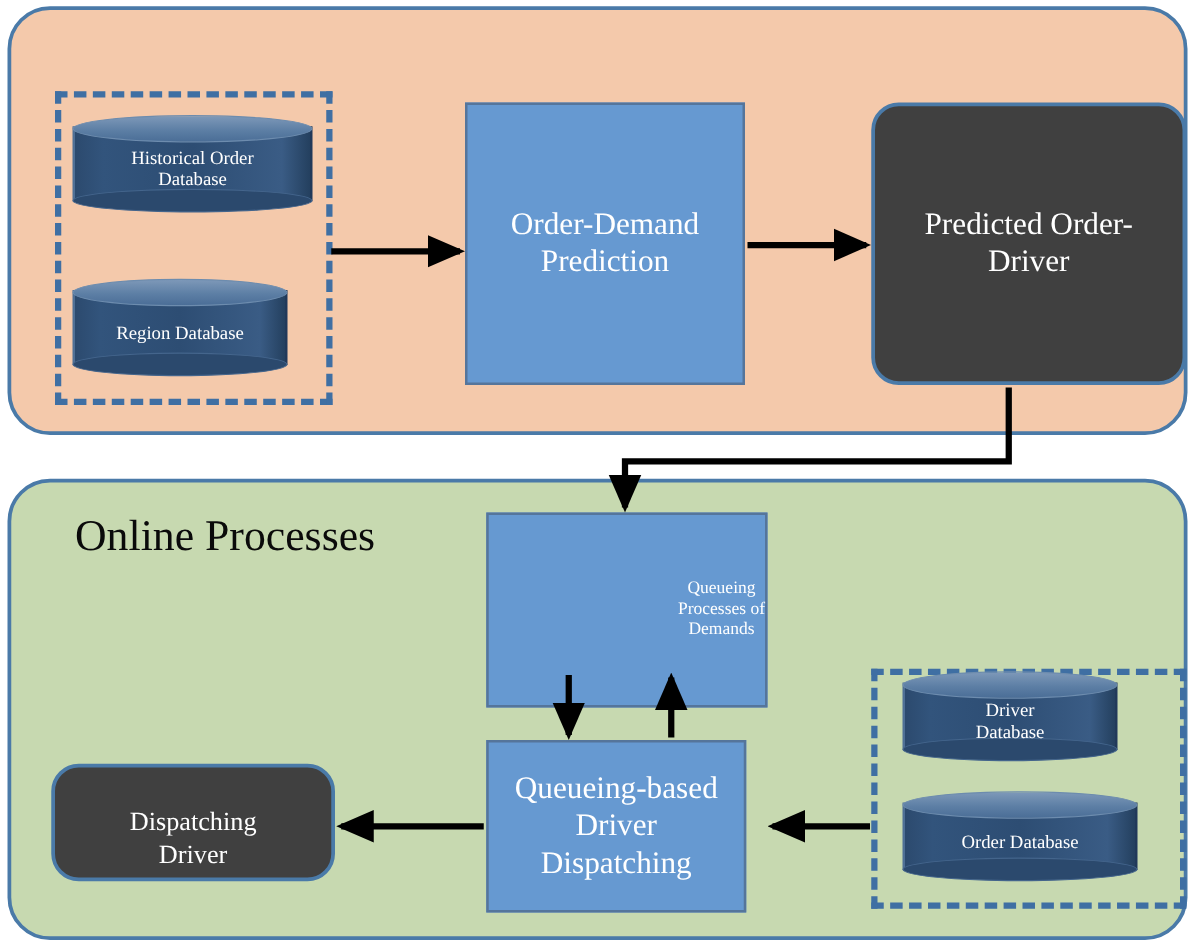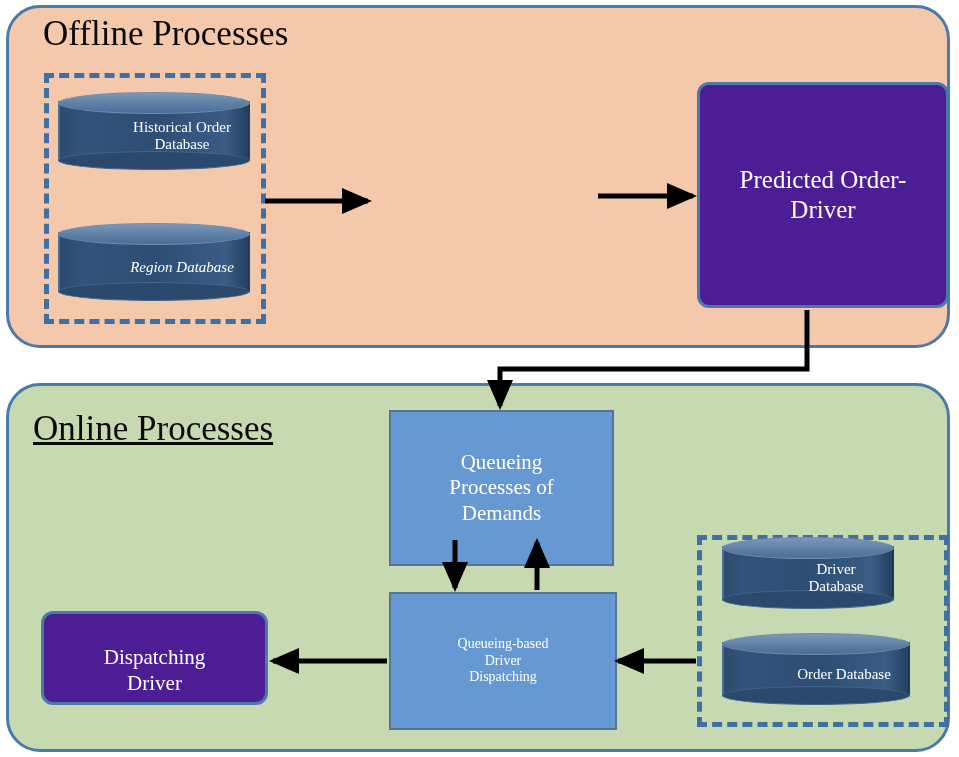--- a/index.html
+++ b/index.html
@@ -39,21 +39,21 @@
   }
   .panel-title {
     position: absolute;
     font-size: 35px;
     color: #0a0a0a;
     font-family: "Liberation Serif", "DejaVu Serif", serif;
     white-space: nowrap;
     line-height: 1;
   }
   #title-offline { left: 43px; top: 16px; }
-  #title-online  { left: 33px; top: 411px; text-decoration: underline; }
+  #title-online  { left: 60px; top: 411px; }
 
   
   .dashed-group {
     position: absolute;
     box-sizing: border-box;
     border: 5px dashed #3f6fa3;
     background: transparent;
   }
   #group-offline-db {
     left: 44px;
@@ -114,65 +114,65 @@
     display: flex;
     align-items: center;
     justify-content: center;
     text-align: center;
     color: #ffffff;
     font-size: 15px;
     line-height: 1.12;
     padding: 10px 8px 0 8px;
     box-sizing: border-box;
     font-family: "Liberation Serif", "DejaVu Serif", serif;
-    margin-left: 28px;
   }
 
   #db-historical { left: 58px; top: 92px;  width: 192px; height: 78px; }
-  #db-region     { left: 58px; top: 223px; width: 192px; height: 78px; font-style: italic; }
+  #db-region     { left: 58px; top: 223px; width: 172px; height: 78px; }
   #db-driver     { left: 722px; top: 537px; width: 172px; height: 72px; }
   #db-order      { left: 722px; top: 633px; width: 172px; height: 72px; padding-left: 16px; }
 
   
   .node {
     position: absolute;
     box-sizing: border-box;
     display: flex;
     align-items: center;
     justify-content: center;
     text-align: center;
     color: #ffffff;
     font-family: "Liberation Serif", "DejaVu Serif", serif;
     line-height: 1.2;
   }
   .node-process {
     background: #6699d1;
     border: 2px solid #55759b;
   }
   .node-artifact {
-    background: #4c1d95;
+    background: #404040;
     border: 3px solid #4a7aa8;
-    border-radius: 12px;
+    border-radius: 22px;
   }
 
   #node-order-demand-prediction {
     left: 372px; top: 82px; width: 224px; height: 226px;
     font-size: 25px;
   }
   #node-predicted-order-demands {
     left: 697px; top: 82px; width: 252px; height: 226px;
     font-size: 25px;
   }
   #node-queueing-analyses {
     left: 389px; top: 410px; width: 225px; height: 156px;
-    font-size: 21px;
+    font-size: 14px;
+    justify-content: flex-end;
   }
   #node-queueing-dispatching {
-    left: 389px; top: 592px; width: 228px; height: 138px;
-    font-size: 14px;
+    left: 389px; top: 592px; width: 208px; height: 138px;
+    font-size: 25px;
   }
   #node-rider-driver-pairs {
     left: 41px; top: 611px; width: 227px; height: 94px;
     font-size: 21px;
   }
 
   
   #arrows {
     position: absolute;
     left: 0;
@@ -182,21 +182,20 @@
     pointer-events: none;
   }
 </style>
 </head>
 <body>
 
 <div id="diagram">
 
   <div class="panel" id="panel-offline"></div>
 
-  <div class="panel-title" id="title-offline">Offline Processes</div>
 
   <div class="dashed-group" id="group-offline-db"></div>
 
   <div class="cylinder" id="db-historical">
     <div class="cyl-body"></div>
     <div class="cyl-bottom"></div>
     <div class="cyl-top"></div>
     <div class="cyl-label">
       <span>
         <span>Historical Order</span><br>
@@ -207,20 +206,26 @@
 
   <div class="cylinder" id="db-region">
     <div class="cyl-body"></div>
     <div class="cyl-bottom"></div>
     <div class="cyl-top"></div>
     <div class="cyl-label">
       <span>Region Database</span>
     </div>
   </div>
 
+  <div class="node node-process" id="node-order-demand-prediction">
+    <span>
+      <span>Order-Demand</span><br>
+      <span>Prediction</span>
+    </span>
+  </div>
 
   <div class="node node-artifact" id="node-predicted-order-demands">
     <span>
       <span>Predicted Order-</span><br>
       <span>Driver</span>
     </span>
   </div>
 
   <div class="panel" id="panel-online"></div>
 

